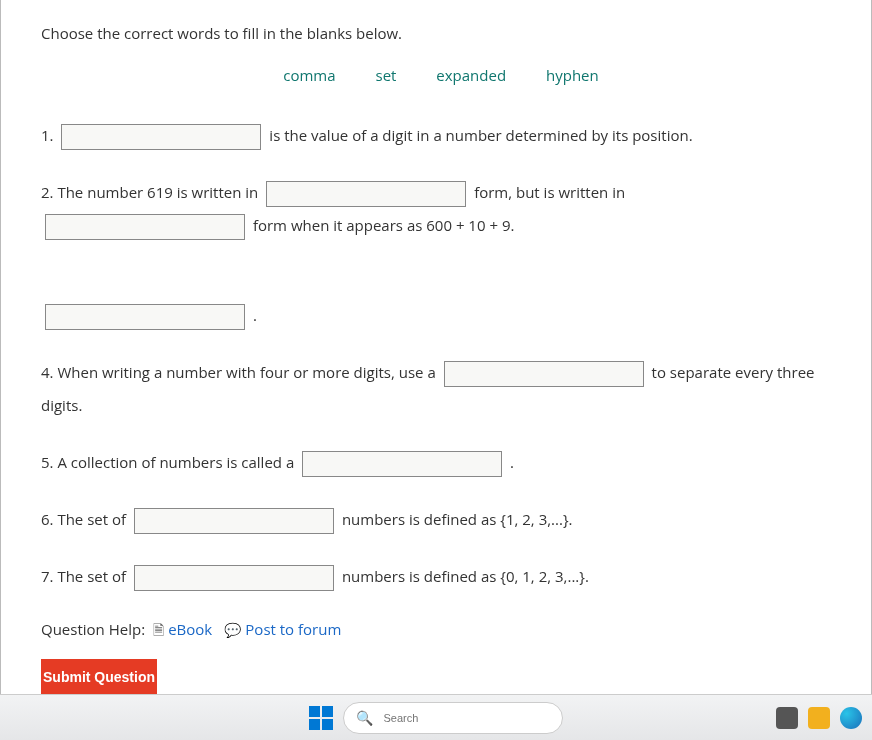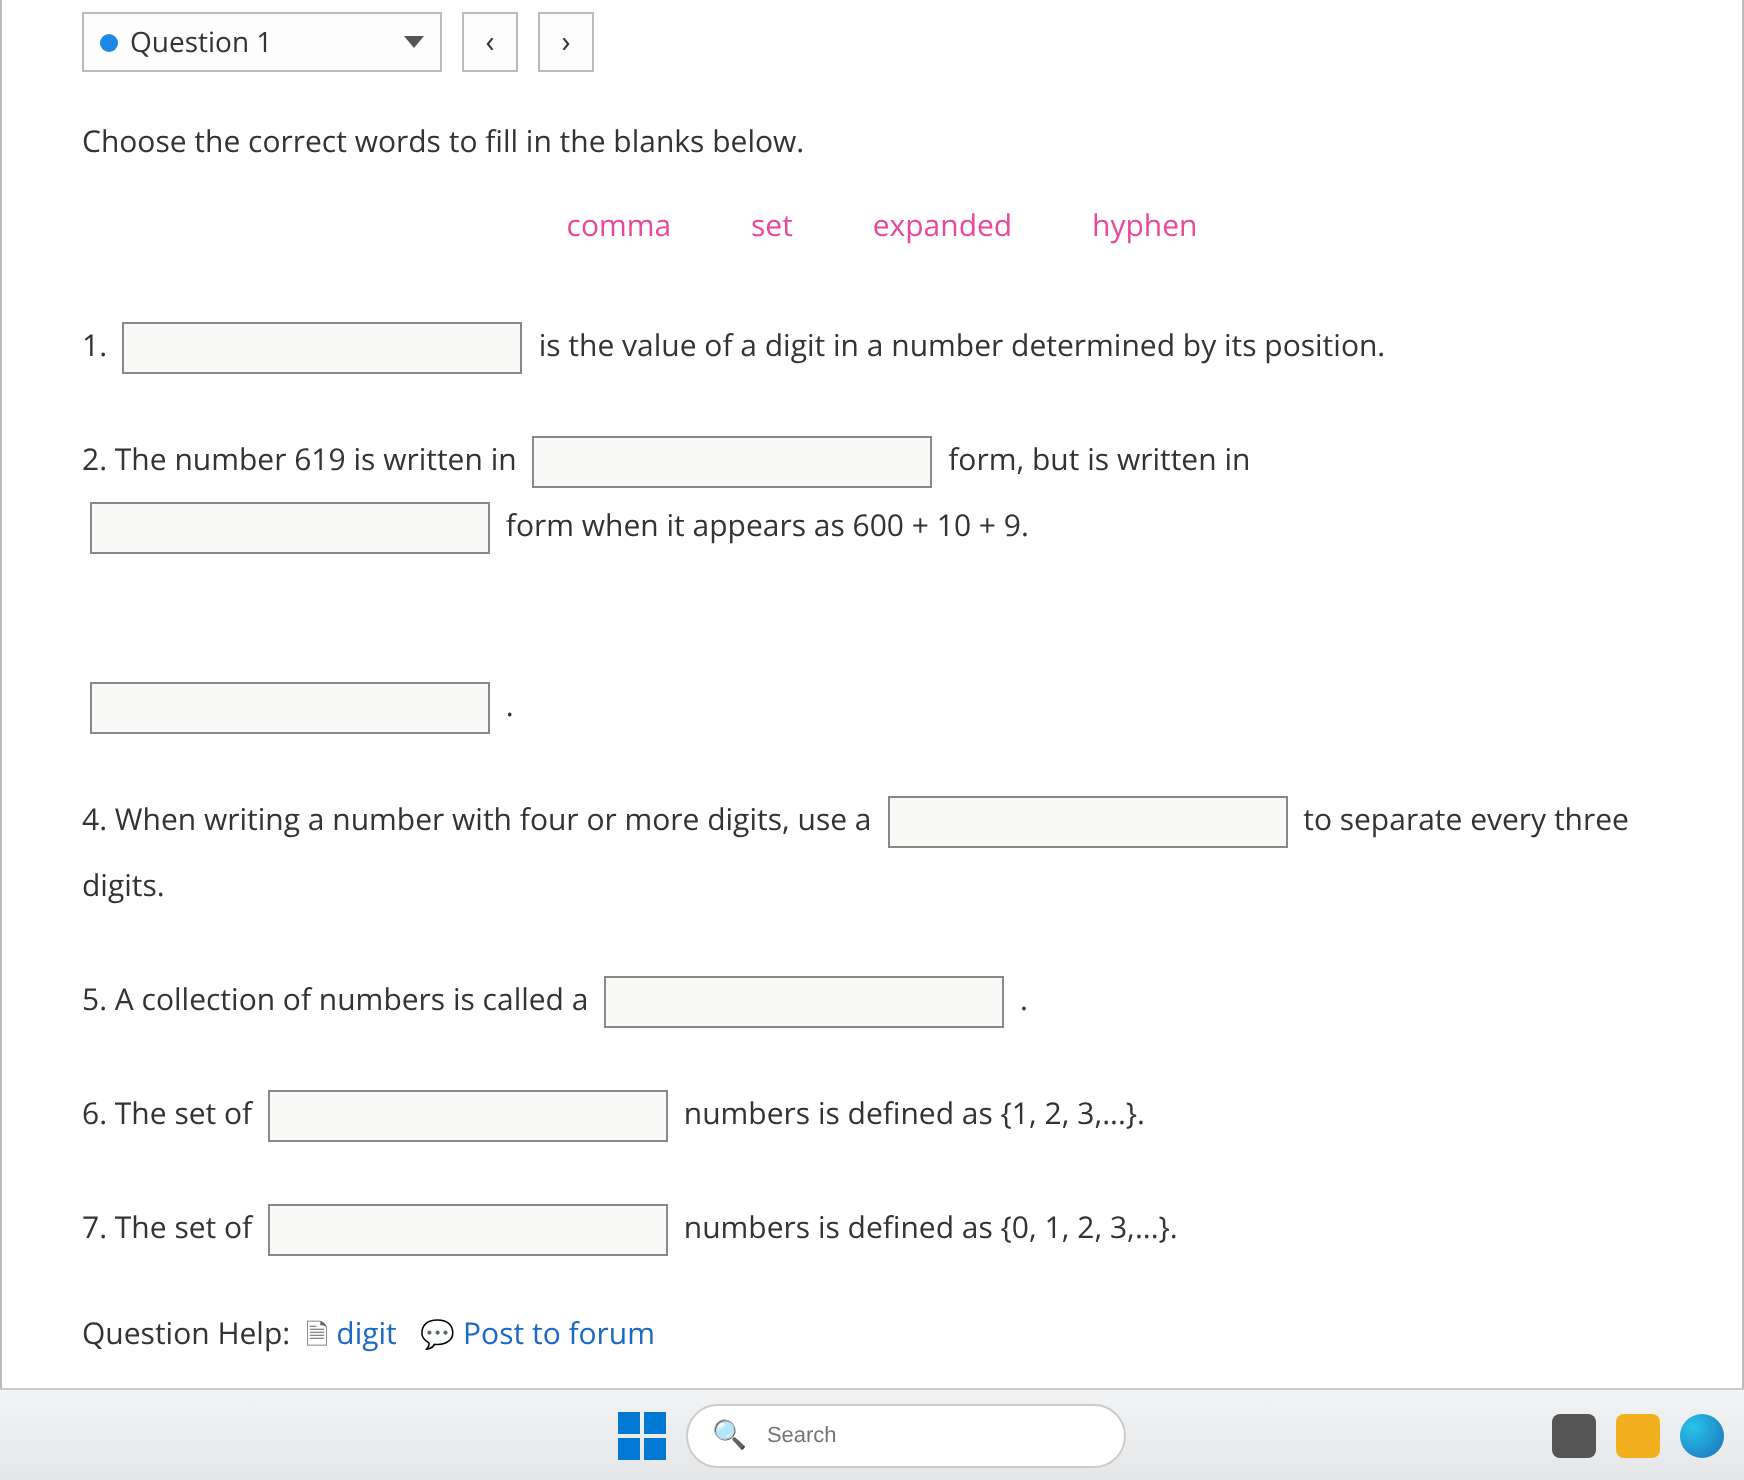--- a/index.html
+++ b/index.html
@@ -56,21 +56,21 @@
     font-size: 15px; color: #333; cursor: pointer;
     user-select: none;
   }
   .content {
     padding: 22px 30px 20px 40px;
     line-height: 1.6;
   }
   .instr { margin-bottom: 18px; }
   .wordbank {
     text-align: center;
-    color: #ec4899;
+    color: #0f766e;
     font-size: 15px;
     line-height: 1.6;
     margin: 0 auto 32px auto;
     max-width: 640px;
   }
   .wordbank span { display:inline-block; margin: 0 18px; }
   .qline { margin: 24px 0; line-height: 2.2; display: block; }
   .blank {
     display: inline-block;
     width: 200px; height: 26px;
@@ -126,29 +126,20 @@
   }
   .trayicons { position: absolute; right: 10px; display: flex; gap: 10px; align-items:center; }
   .trayicons .ti { width: 22px; height: 22px; background:#555; border-radius:4px; }
   .trayicons .ti.folder { background:#f2b01e; }
   .trayicons .ti.edge { background: radial-gradient(circle at 30% 30%, #29c4e8, #1b6fba); border-radius:50%; }
 </style>
 </head>
 <body>
 
 <div class="page">
-  <div class="qbar">
-    <div class="qsel">
-      <span class="dot"></span>
-      <span class="lbl">Question 1</span>
-      <span class="caret-down"></span>
-    </div>
-    <div class="navbtn">‹</div>
-    <div class="navbtn">›</div>
-  </div>
 
   <div class="content">
     <div class="instr">Choose the correct words to fill in the blanks below.</div>
 
     <div class="wordbank">
       <div>
         <span>comma</span>
         <span>set</span>
         <span>expanded</span>
         <span>hyphen</span>
@@ -195,21 +186,21 @@
     </div>
 
     <div class="qline">
       <span>7. The set of</span>
       <input class="blank" type="text" style="">
       <span>numbers is defined as {0, 1, 2, 3,...}.</span>
     </div>
 
     <div class="help">
       <span>Question Help:</span>
-      &nbsp;<span class="ico">🗎</span><span class="lnk">digit</span>
+      &nbsp;<span class="ico">🗎</span><span class="lnk">eBook</span>
       &nbsp;&nbsp;<span class="ico">💬</span><span class="lnk">Post to forum</span>
     </div>
 
     <button class="submit">Submit Question</button>
   </div>
 
 </div>
 
 <div class="taskbar">
   <div class="winbtn">

